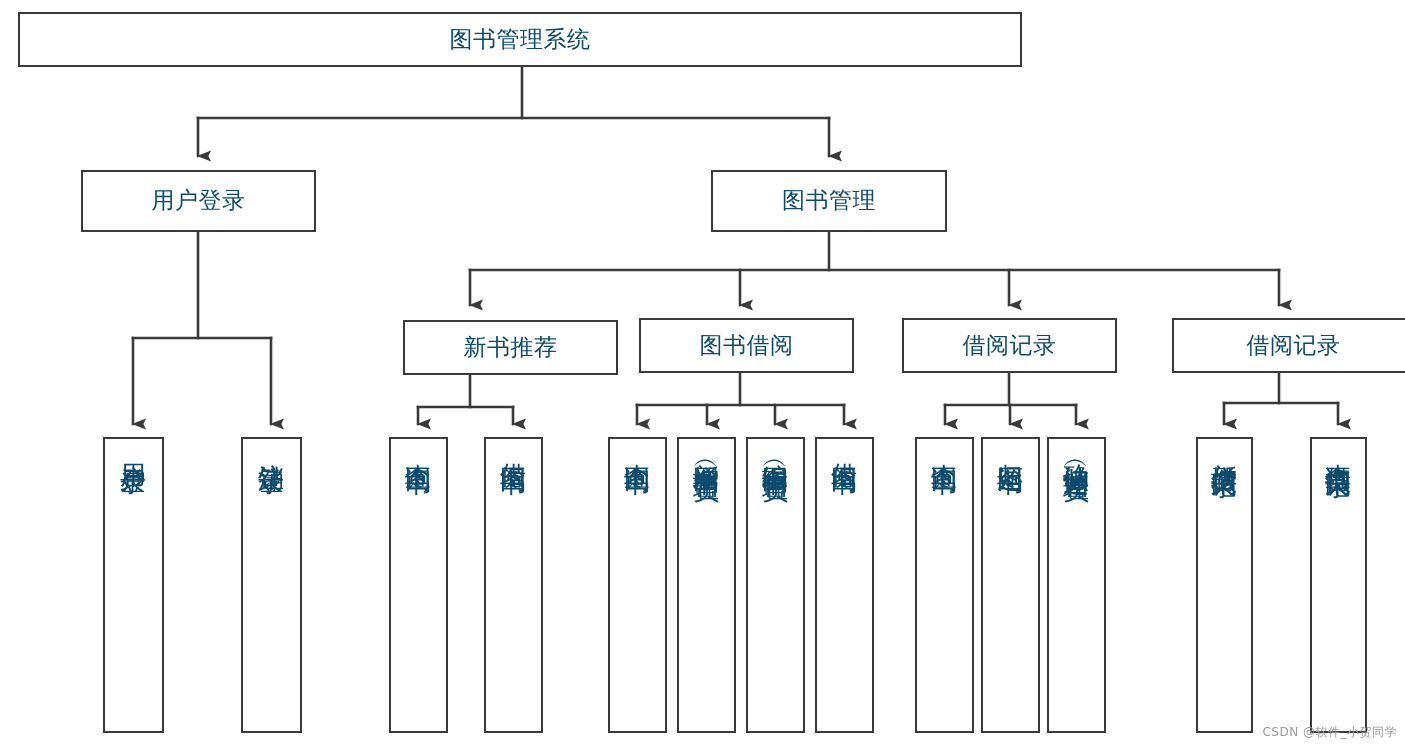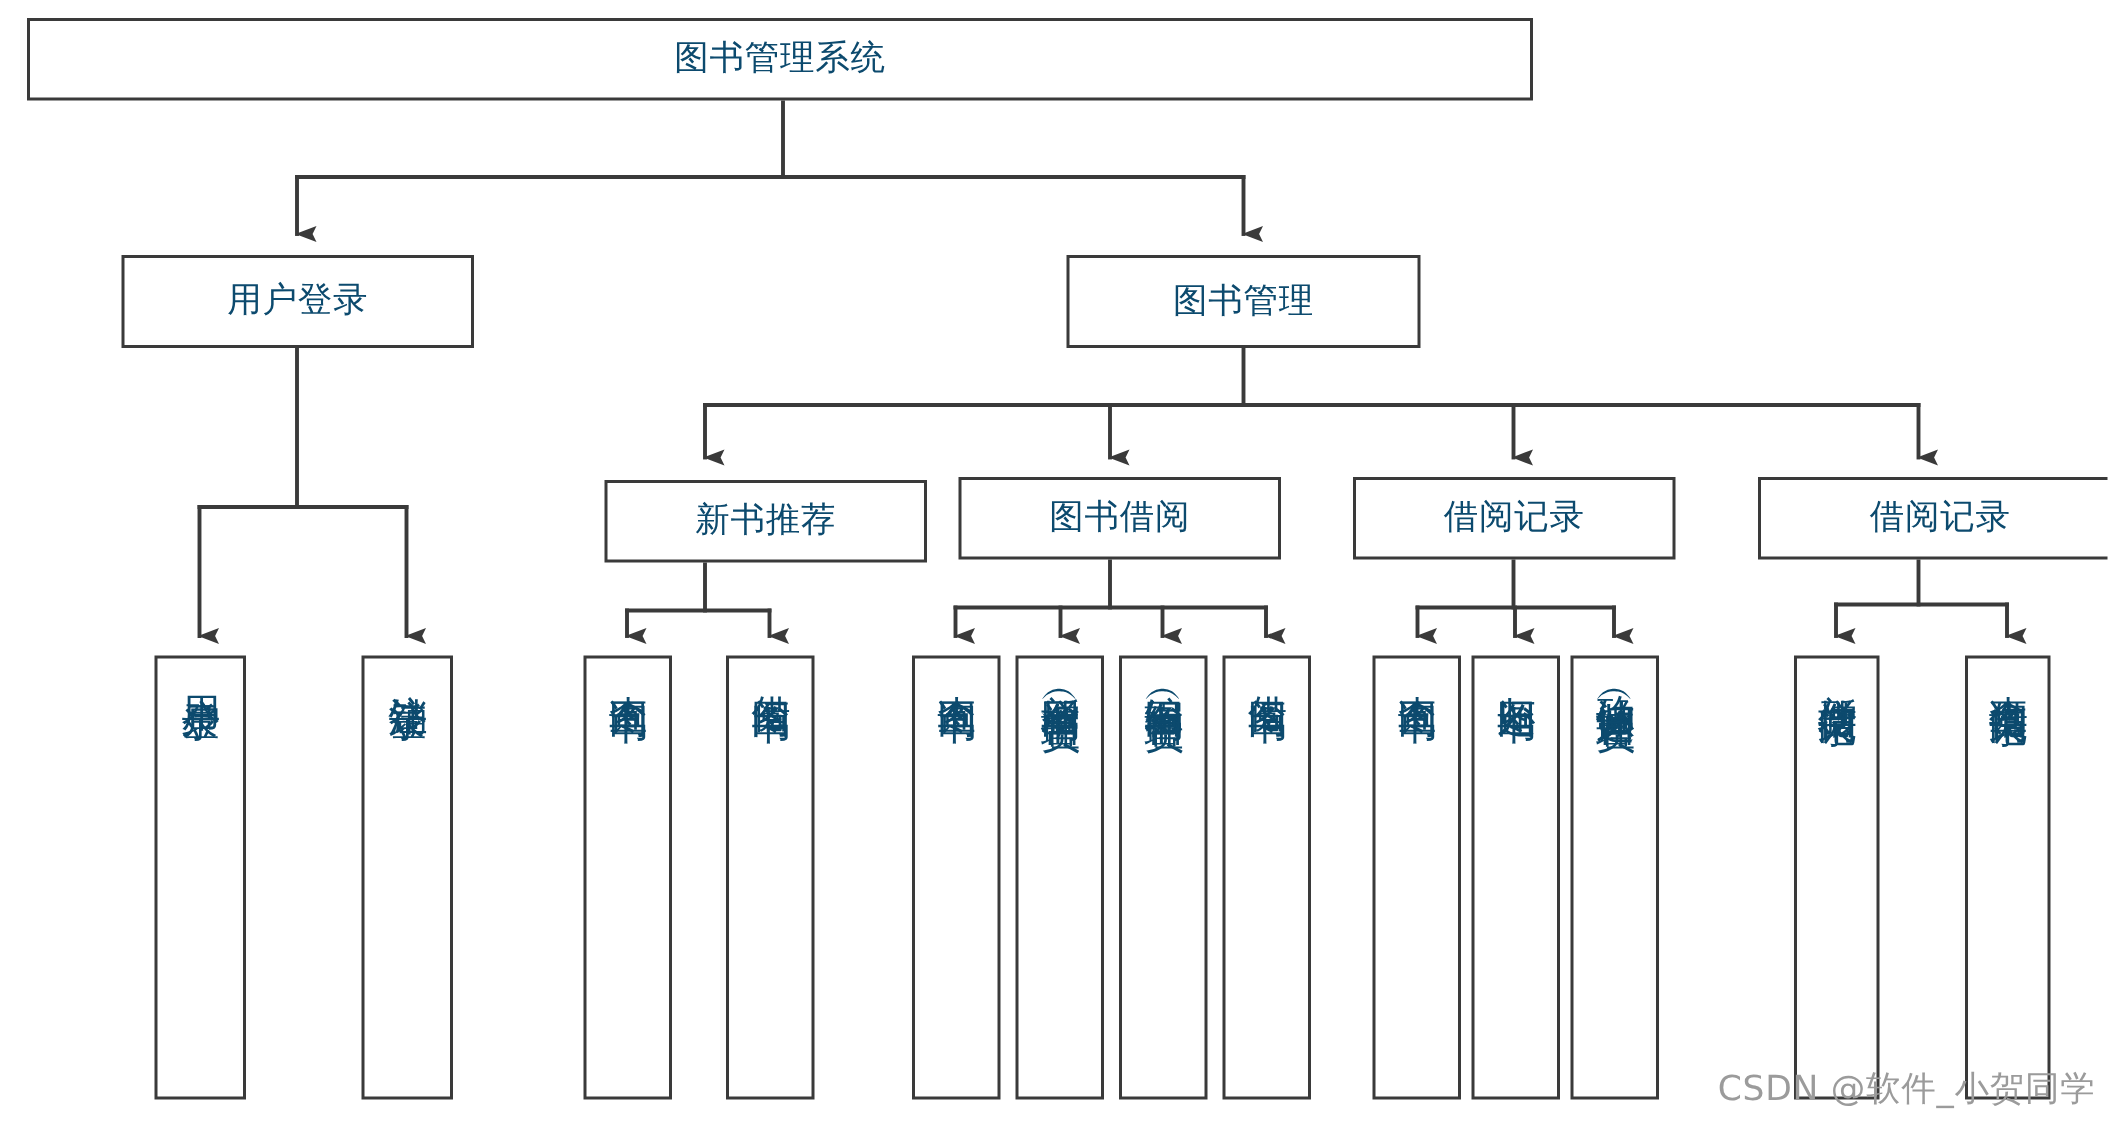--- a/index.html
+++ b/index.html
@@ -52,21 +52,21 @@
     text-orientation: upright;
     font-size: 26px;
     letter-spacing: 2px;
     line-height: 1;
     white-space: nowrap;
   }
   #watermark {
     position: absolute;
     right: 8px;
     bottom: 6px;
-    font-size: 23px;
+    font-size: 12px;
     color: #9b9b9b;
     letter-spacing: 0.5px;
     white-space: nowrap;
     pointer-events: none;
   }
 </style>
 </head>
 <body>
 
 <div id="diagram-root">

